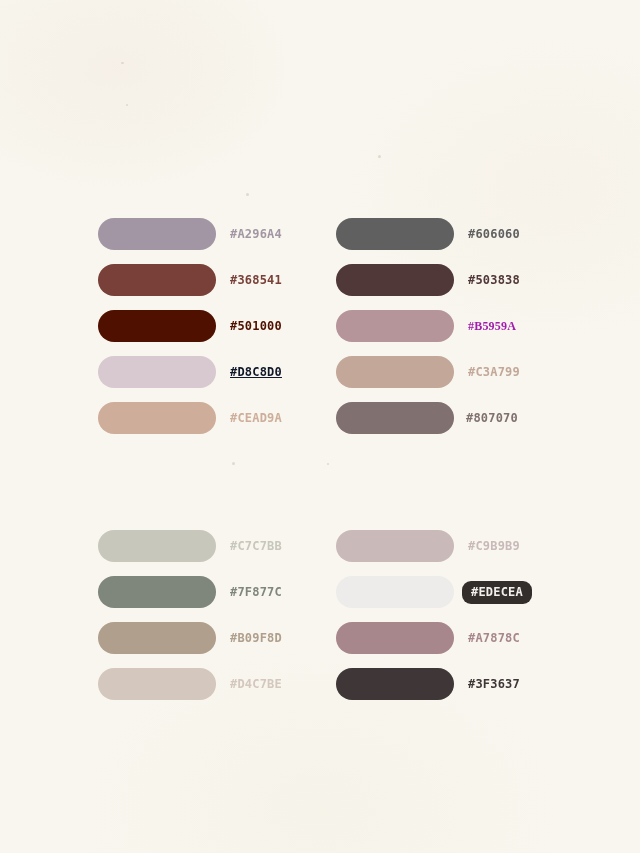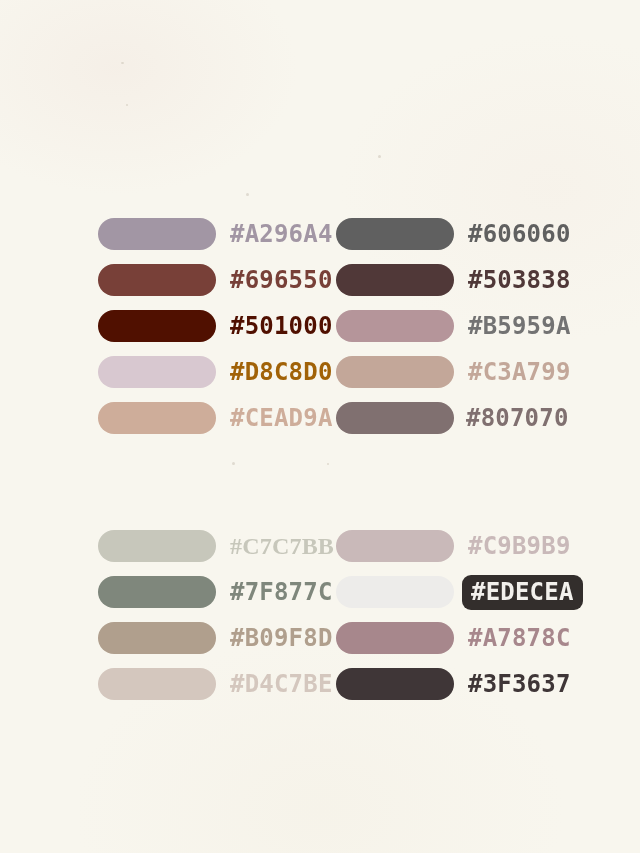--- a/index.html
+++ b/index.html
@@ -64,21 +64,21 @@
   .swatch {
     width: 118px;
     height: 32px;
     border-radius: 16px;
     flex: none;
   }
 
   .hex-label {
     margin-left: 14px;
     font-family: "DejaVu Sans Mono", monospace;
-    font-size: 24px;
+    font-size: 12px;
     font-weight: bold;
     letter-spacing: 0.2px;
     white-space: nowrap;
     line-height: 1;
   }
 
   
   .hex-label.badge-light {
     background: #CFC4BA;
     color: #E7E1DA;
@@ -110,63 +110,63 @@
 
 <div class="palette" id="palette-root">
     <div class="group g-top">
       <div class="column">
         <div class="swatch-row">
           <div class="swatch" title="#A296A4" style="background: rgb(162, 150, 164);"></div>
           <div class="hex-label" style="color: rgb(162, 150, 164);">#A296A4</div>
         </div>
         <div class="swatch-row">
           <div class="swatch" title="#784038" style="background: rgb(120, 64, 56);"></div>
-          <div class="hex-label" style="color: rgb(120, 64, 56);">#696550</div>
+          <div class="hex-label" style="color: rgb(120, 64, 56);">#368541</div>
         </div>
         <div class="swatch-row">
           <div class="swatch" title="#501000" style="background: rgb(80, 16, 0);"></div>
           <div class="hex-label" style="color: rgb(80, 16, 0);">#501000</div>
         </div>
         <div class="swatch-row">
           <div class="swatch" title="#D8C8D0" style="background: rgb(216, 200, 208);"></div>
-          <div class="hex-label" style="color: #a16207;">#D8C8D0</div>
+          <div class="hex-label" style="color: #0f172a; text-decoration: underline;">#D8C8D0</div>
         </div>
         <div class="swatch-row">
           <div class="swatch" title="#CEAD9A" style="background: rgb(206, 173, 154);"></div>
           <div class="hex-label" style="color: rgb(206, 173, 154);">#CEAD9A</div>
         </div>
       </div>
       <div class="column">
         <div class="swatch-row">
           <div class="swatch" title="#606060" style="background: rgb(96, 96, 96);"></div>
           <div class="hex-label" style="color: rgb(96, 96, 96); text-align: right;">#606060</div>
         </div>
         <div class="swatch-row">
           <div class="swatch" title="#503838" style="background: rgb(80, 56, 56);"></div>
           <div class="hex-label" style="color: rgb(80, 56, 56);">#503838</div>
         </div>
         <div class="swatch-row">
           <div class="swatch" title="#B5959A" style="background: rgb(181, 149, 154);"></div>
-          <div class="hex-label" style="color: #737373;">#B5959A</div>
+          <div class="hex-label" style="color: #a21caf; font-family: Liberation Serif, serif;">#B5959A</div>
         </div>
         <div class="swatch-row">
           <div class="swatch" title="#C3A799" style="background: rgb(195, 167, 153);"></div>
           <div class="hex-label" style="color: rgb(195, 167, 153);">#C3A799</div>
         </div>
         <div class="swatch-row">
           <div class="swatch" title="#807070" style="background: rgb(128, 112, 112);"></div>
           <div class="hex-label" style="color: rgb(128, 112, 112); margin-left: 12px;">#807070</div>
         </div>
       </div>
     </div>
     <div class="group g-bottom">
       <div class="column">
         <div class="swatch-row">
           <div class="swatch" title="#C7C7BB" style="background: rgb(199, 199, 187);"></div>
-          <div class="hex-label" style="color: rgb(199, 199, 187); font-family: Liberation Serif, serif;">#C7C7BB</div>
+          <div class="hex-label" style="color: rgb(199, 199, 187);">#C7C7BB</div>
         </div>
         <div class="swatch-row">
           <div class="swatch" title="#7F877C" style="background: rgb(127, 135, 124);"></div>
           <div class="hex-label" style="color: rgb(127, 135, 124);">#7F877C</div>
         </div>
         <div class="swatch-row">
           <div class="swatch" title="#B09F8D" style="background: rgb(176, 159, 141);"></div>
           <div class="hex-label" style="color: rgb(176, 159, 141);">#B09F8D</div>
         </div>
         <div class="swatch-row">

